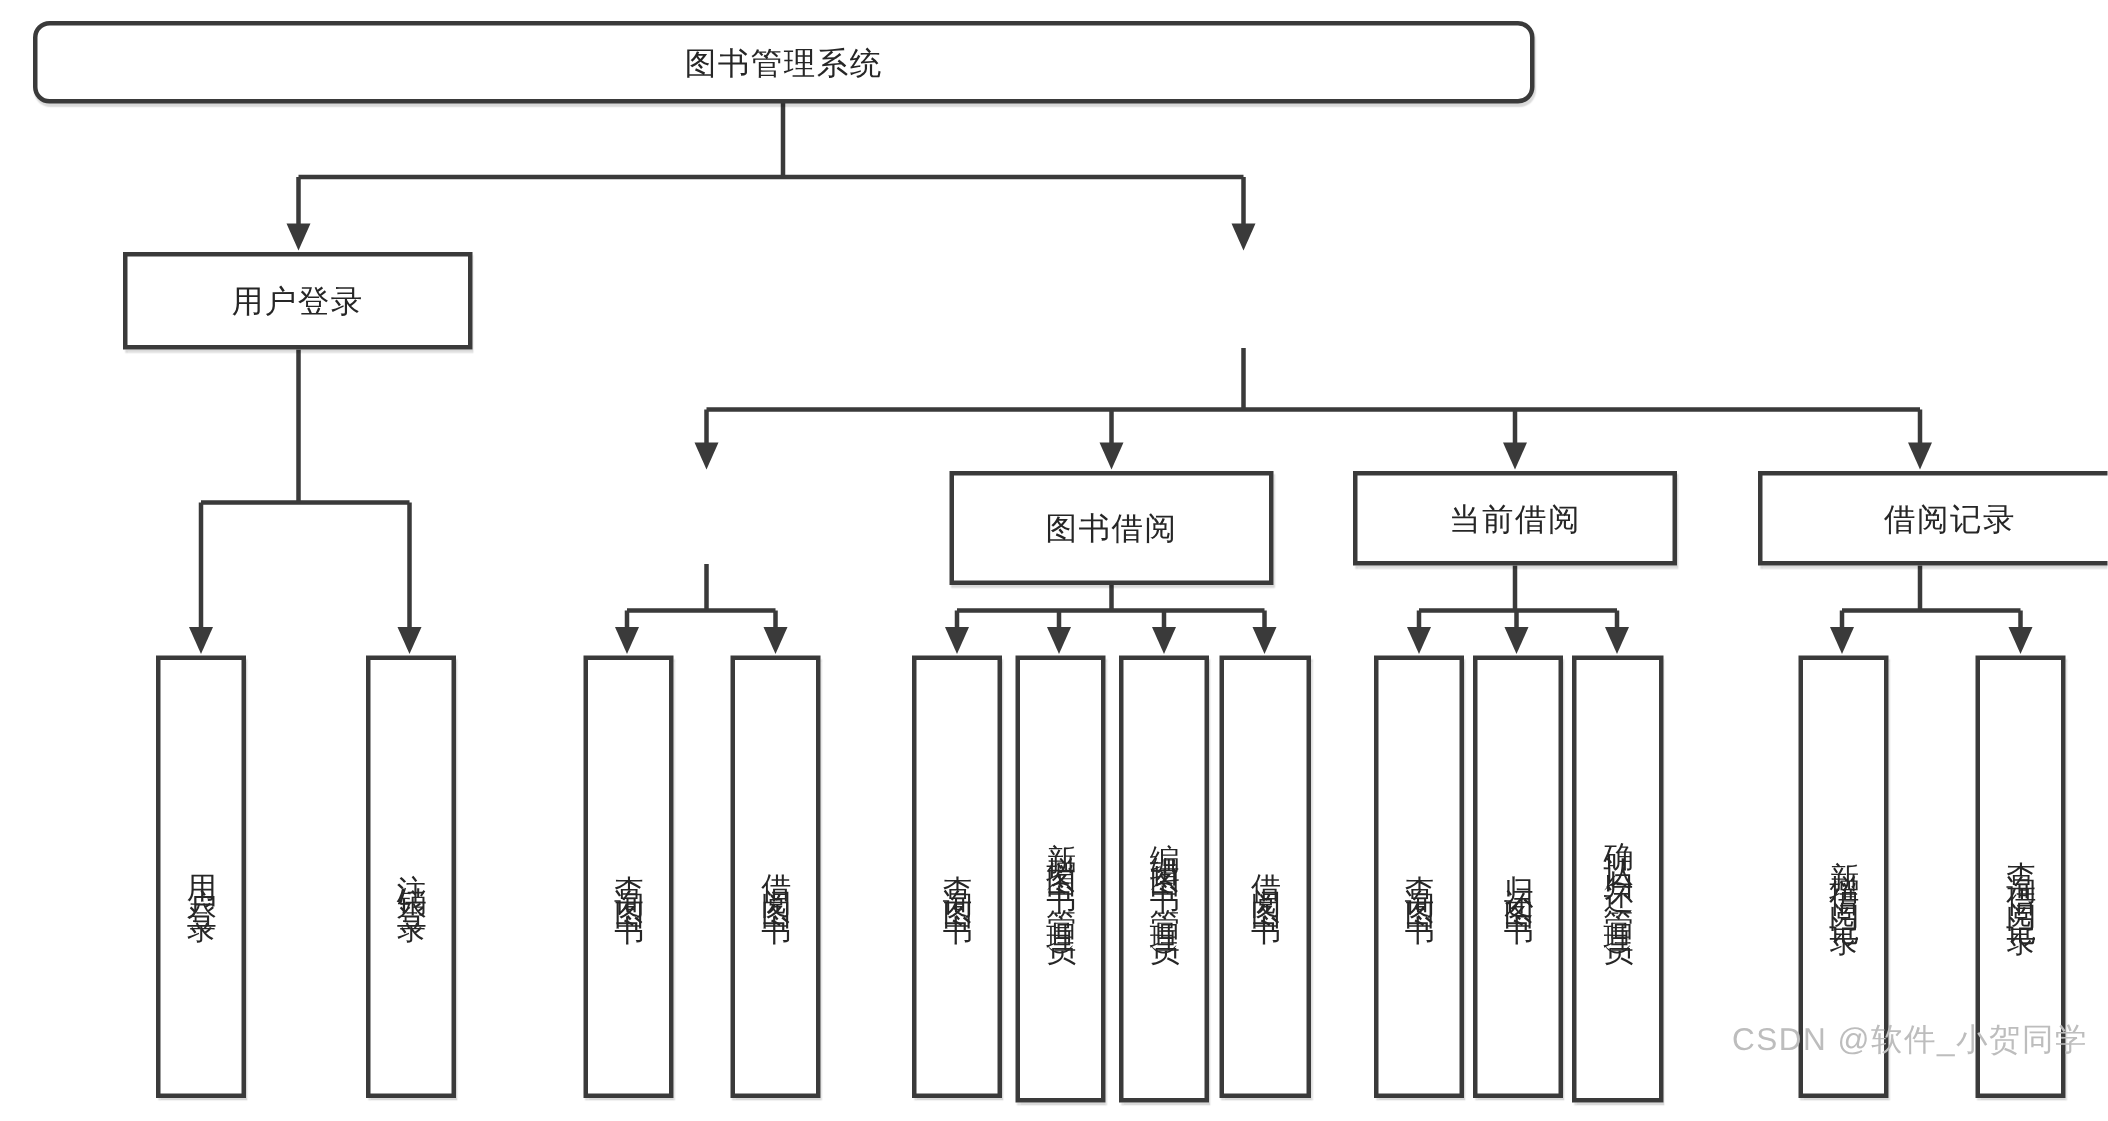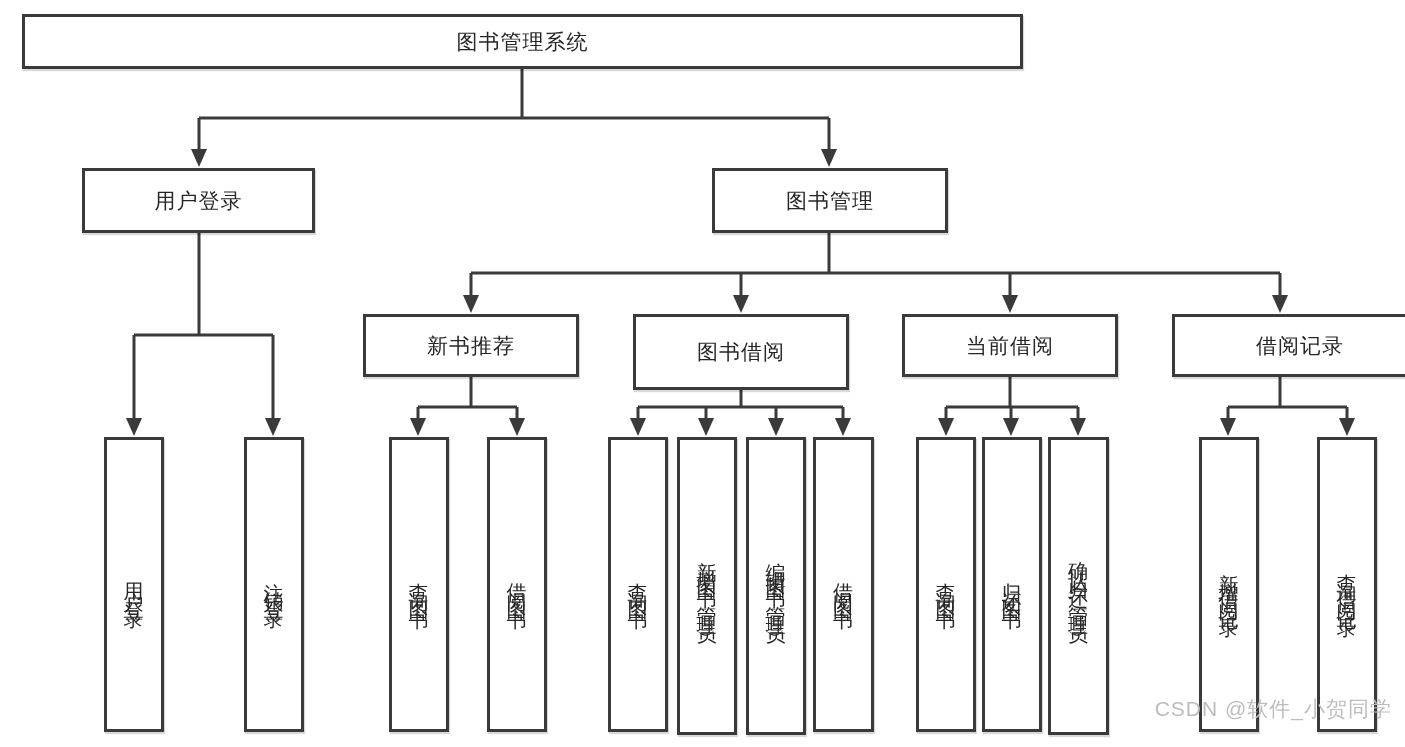--- a/index.html
+++ b/index.html
@@ -41,21 +41,21 @@
   .node-v {
     writing-mode: vertical-rl;
     text-orientation: mixed;
     font-size: 20px;
     letter-spacing: 9px;
     line-height: 1;
   }
   .watermark {
     position: absolute;
     right: 13px;
-    top: 695px;
+    top: 679px;
     font-size: 21px;
     letter-spacing: 1px;
     color: #bdbdbd;
     z-index: 5;
   }
 </style>
 </head>
 <body>
 
 <div class="canvas">
@@ -89,34 +89,28 @@
     <path d="M1010 376 V407 M946 407 H1078 M946 407 V420 M1011 407 V420 M1078 407 V420"></path>
     <polygon points="938,418 954,418 946,436"></polygon>
     <polygon points="1003,418 1019,418 1011,436"></polygon>
     <polygon points="1070,418 1086,418 1078,436"></polygon>
 
     <path d="M1280 376 V407 M1228 407 H1347 M1228 407 V420 M1347 407 V420"></path>
     <polygon points="1220,418 1236,418 1228,436"></polygon>
     <polygon points="1339,418 1355,418 1347,436"></polygon>
   </svg>
 
-  <div class="node node-h" style="left:22px;top:14px;width:1001px;height:55px;">
+  <div class="node node-h" style="left:22px;top:14px;width:1001px;height:55px;border-radius:11px;">
     <span>图书管理系统</span>
   </div>
 
   <div class="node node-h" style="left:82px;top:168px;width:233px;height:65px;">
     <span>用户登录</span>
   </div>
-  <div class="node node-h" style="left:712px;top:168px;width:236px;height:65px;">
-    <span>图书管理</span>
-  </div>
 
-  <div class="node node-h" style="left:363px;top:314px;width:216px;height:63px;">
-    <span>新书推荐</span>
-  </div>
   <div class="node node-h" style="left:633px;top:314px;width:216px;height:76px;">
     <span>图书借阅</span>
   </div>
   <div class="node node-h" style="left:902px;top:314px;width:216px;height:63px;">
     <span>当前借阅</span>
   </div>
   <div class="node node-h" style="left:1172px;top:314px;width:256px;height:63px;">
     <span>借阅记录</span>
   </div>
 

